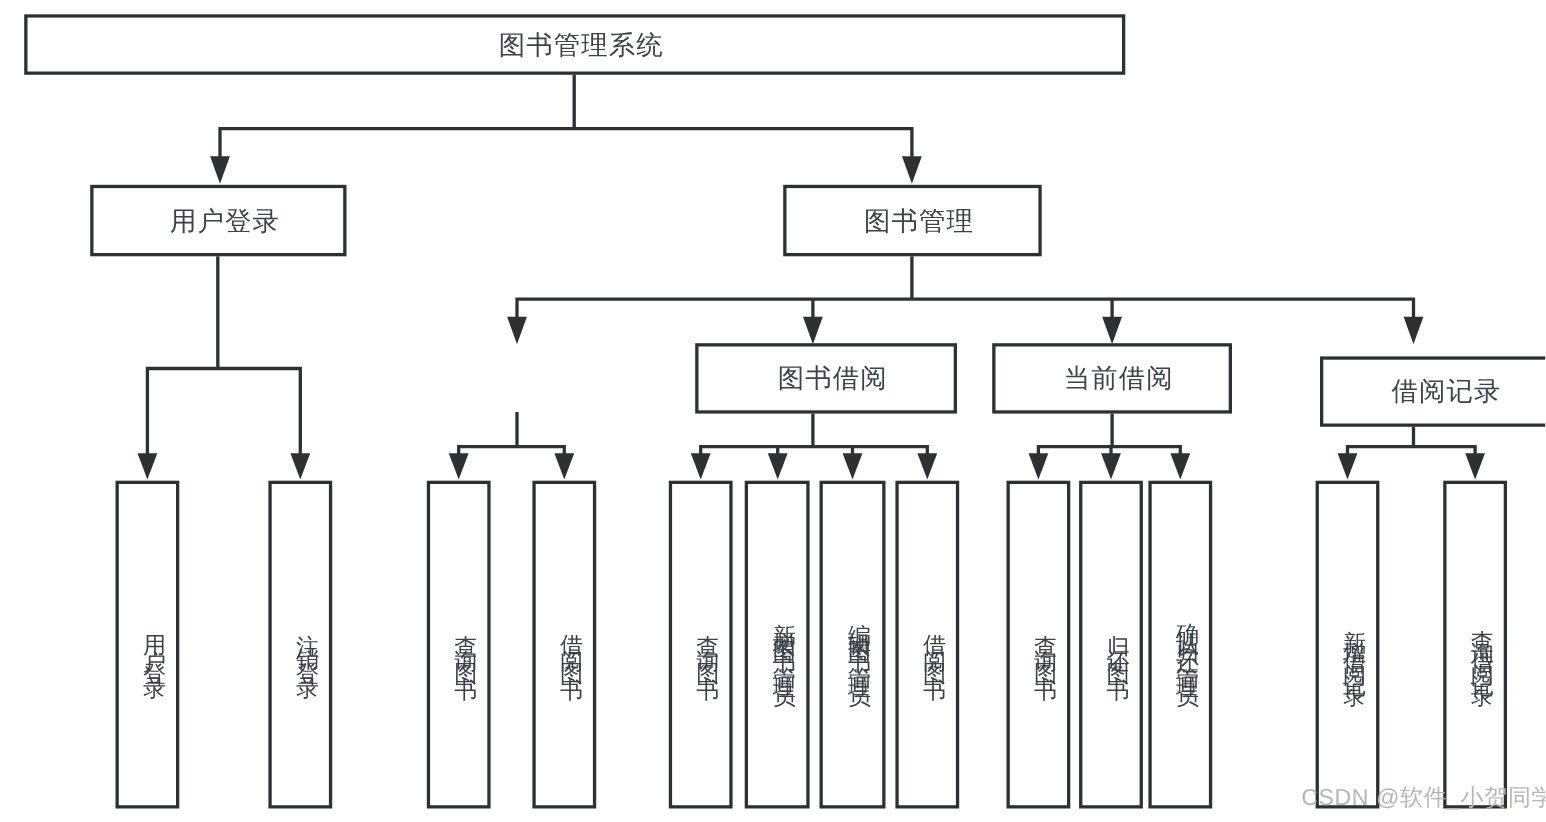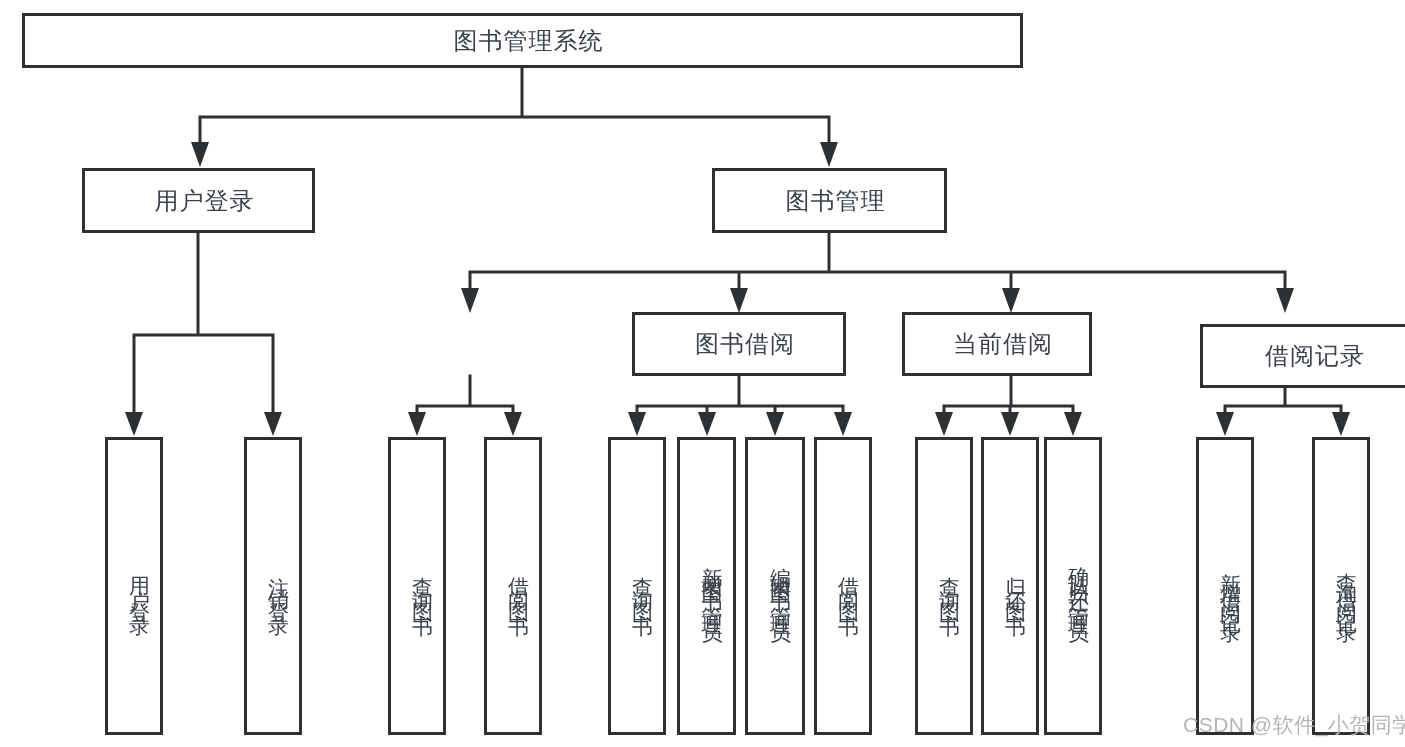--- a/index.html
+++ b/index.html
@@ -49,22 +49,22 @@
     color: #b6b6b6;
     letter-spacing: 0.5px;
     white-space: nowrap;
     z-index: 5;
   }
   
   #n-root  { left: 22px;  top: 13px;  width: 1001px; height: 55px; }
   #n-l2-0  { left: 82px;  top: 168px; width: 233px;  height: 65px; }
   #n-l2-1  { left: 712px; top: 168px; width: 235px;  height: 65px; align-items: center; }
   #n-l3-0  { left: 362px; top: 312px; width: 215px;  height: 64px; }
-  #n-l3-1  { left: 632px; top: 312px; width: 214px;  height: 64px; }
-  #n-l3-2  { left: 902px; top: 312px; width: 190px;  height: 64px; }
+  #n-l3-1  { left: 632px; top: 312px; width: 238px;  height: 64px; }
+  #n-l3-2  { left: 902px; top: 312px; width: 218px;  height: 64px; }
   #n-l3-3  { left: 1176px;top: 324px; width: 218px;  height: 64px; margin-left: 24px; }
   .leaf { top: 437px; height: 298px; width: 58px; }
   #n-lf-0  { left: 105px; }
   #n-lf-1  { left: 244px; }
   #n-lf-2  { left: 388px; }
   #n-lf-3  { left: 484px; }
   #n-lf-4  { left: 608px; }
   #n-lf-5  { left: 677px; width: 59px; }
   #n-lf-6  { left: 745px; width: 60px; }
   #n-lf-7  { left: 814px; }

